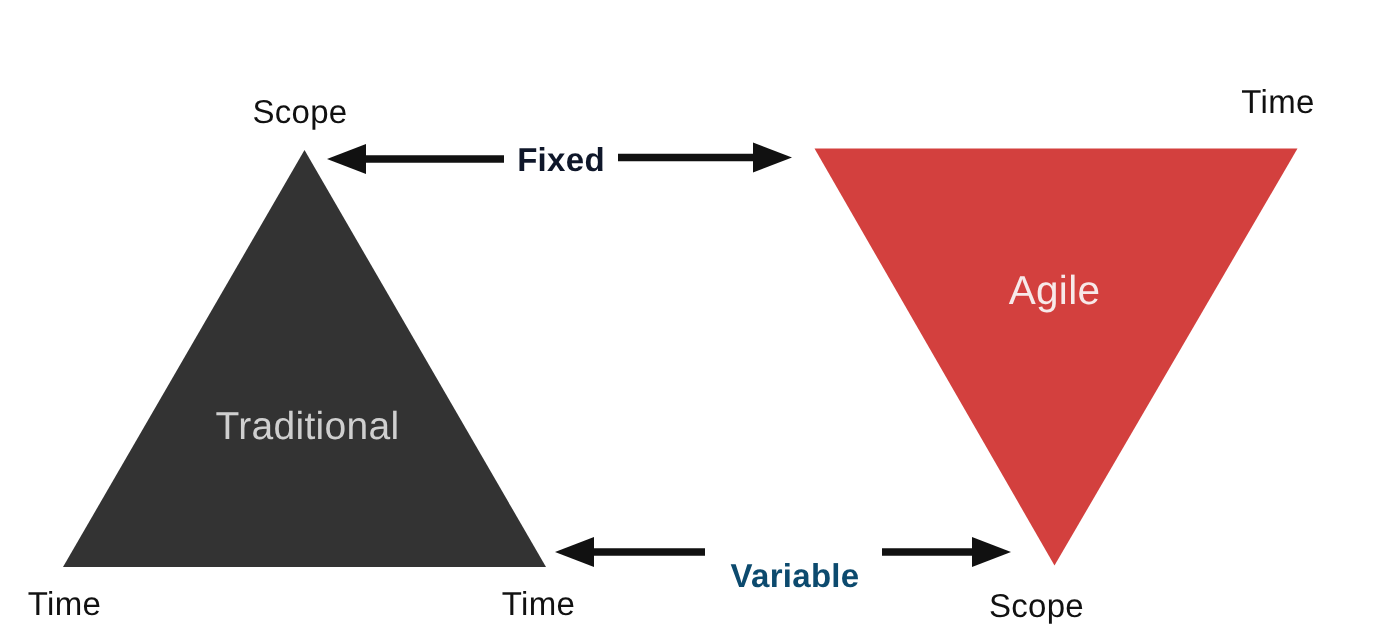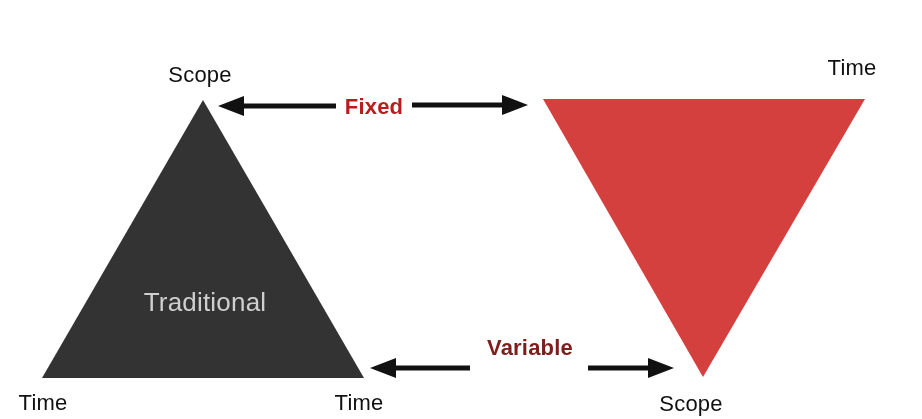--- a/index.html
+++ b/index.html
@@ -69,18 +69,19 @@
     </g>
   </svg>
 
   <div class="lbl" style="left:200px; top:75px;">Scope</div>
   <div class="lbl" style="left:43px; top:403px;">Time</div>
   <div class="lbl" style="left:359px; top:403px;">Time</div>
 
   <div class="lbl" style="left:852px; top:68px;">Time</div>
   <div class="lbl" style="left:691px; top:404px;">Scope</div>
 
-  <div class="lbl lbl-inner-dark" style="left:205px; top:302px; color:#cfcfcf;">Traditional</div>
+  <div class="lbl lbl-inner-dark" style="left:205px; top:284px; color:#cfcfcf;">Traditional</div>
+  <div class="lbl lbl-inner-red" style="left:703px; top:194px; color:#f7e9e9;">Agile</div>
 
-  <div class="lbl lbl-red" style="left:374px; top:107px; color:#b91c1c;">Fixed</div>
-  <div class="lbl lbl-red" style="left:530px; top:348px; color:#7f1d1d;">Variable</div>
+  <div class="lbl lbl-red" style="left:374px; top:107px; color:#0f172a;">Fixed</div>
+  <div class="lbl lbl-red" style="left:530px; top:384px; color:#0c4a6e;">Variable</div>
 
 </div>
 
 </body></html>

